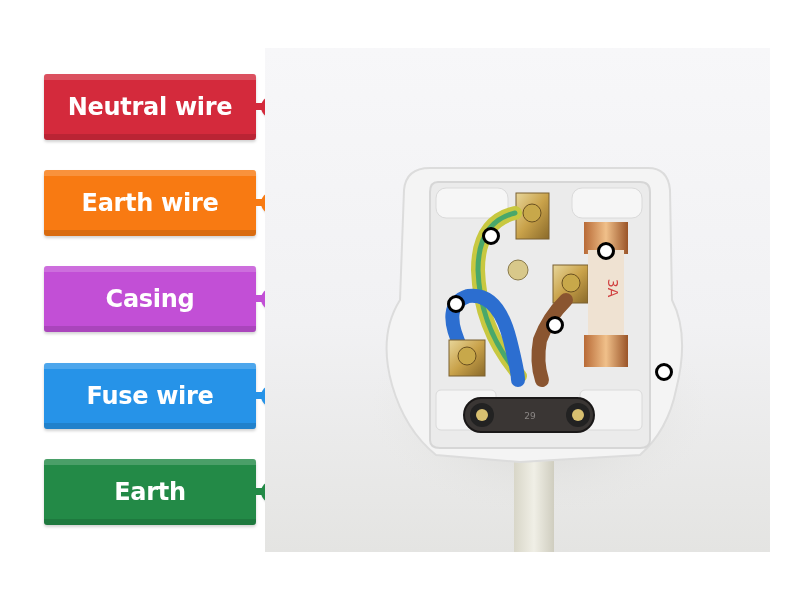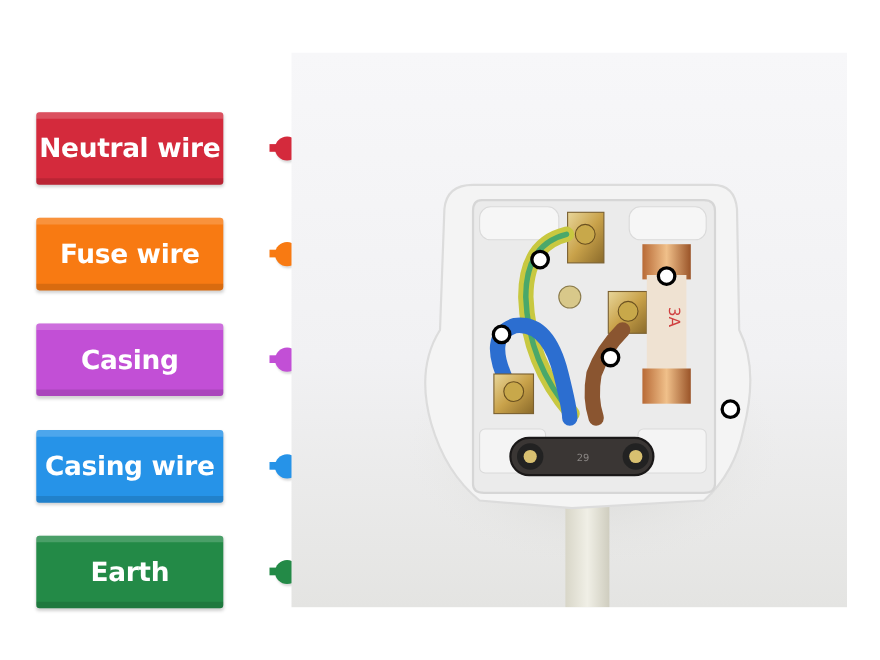--- a/index.html
+++ b/index.html
@@ -1,26 +1,25 @@
 <!DOCTYPE html>
 <html><head>
 <meta charset="utf-8">
 <style>
   * { box-sizing: border-box; margin: 0; padding: 0; }
   html, body { width: 800px; height: 600px; background: #ffffff; overflow: hidden; }
   body { position: relative; font-family: "DejaVu Sans", "Liberation Sans", sans-serif; }
 
   .label {
-    position: absolute; left: 33px; width: 170px; height: 66px;
+    position: absolute; left: 44px; width: 212px; height: 66px;
     border-radius: 3px;
     display: flex; align-items: center; justify-content: center;
     color: #ffffff; font-weight: bold; font-size: 24px; letter-spacing: -0.3px;
     box-shadow: 0 2px 3px rgba(0,0,0,0.18);
     cursor: grab;
-    margin-top: 28px;
   }
   .label::before {
     content: ""; position: absolute; left: 0; right: 0; top: 0; height: 6px;
     border-radius: 3px 3px 0 0; background: rgba(255,255,255,0.18);
   }
   .label::after {
     content: ""; position: absolute; left: 0; right: 0; bottom: 0; height: 6px;
     border-radius: 0 0 3px 3px; background: rgba(0,0,0,0.12);
   }
   .label .txt { position: relative; z-index: 1; white-space: nowrap; }
@@ -41,31 +40,31 @@
 </style>
 </head>
 <body>
 
 <div class="label" style="top:74px;background:#d42a3c;">
   <span class="txt">Neutral wire</span>
   <div class="connector" style="background:#d42a3c;"></div>
   <div class="pin" style="background:#d42a3c;"></div>
 </div>
 <div class="label" style="top:170px;background:#f87a12;">
-  <span class="txt">Fuse wire</span>
+  <span class="txt">Earth wire</span>
   <div class="connector" style="background:#f87a12;"></div>
   <div class="pin" style="background:#f87a12;"></div>
 </div>
 <div class="label" style="top:266px;background:#c24fd6;text-align:center;">
   <span class="txt">Casing</span>
   <div class="connector" style="background:#c24fd6;"></div>
   <div class="pin" style="background:#c24fd6;"></div>
 </div>
 <div class="label" style="top:363px;background:#2693e8;">
-  <span class="txt">Casing wire</span>
+  <span class="txt">Fuse wire</span>
   <div class="connector" style="background:#2693e8;"></div>
   <div class="pin" style="background:#2693e8;"></div>
 </div>
 <div class="label" style="top:459px;background:#238a47;">
   <span class="txt">Earth</span>
   <div class="connector" style="background:#238a47;"></div>
   <div class="pin" style="background:#238a47;"></div>
 </div>
 
 <div class="photo">

